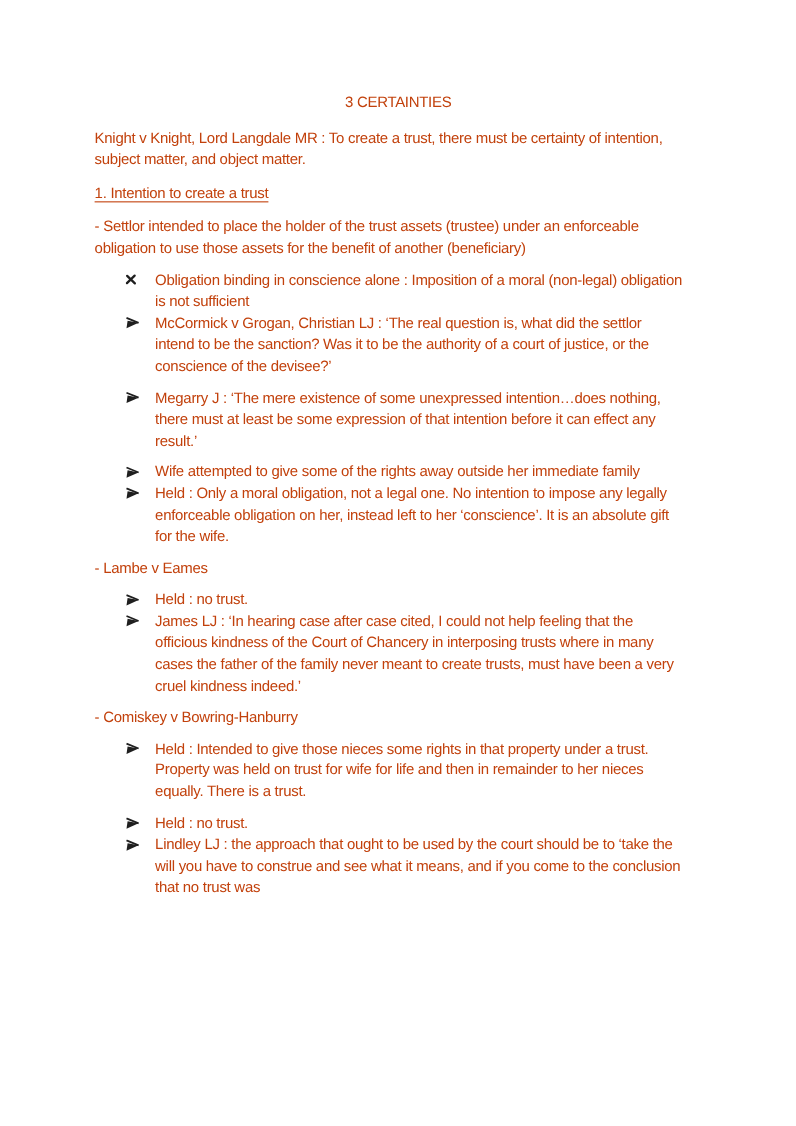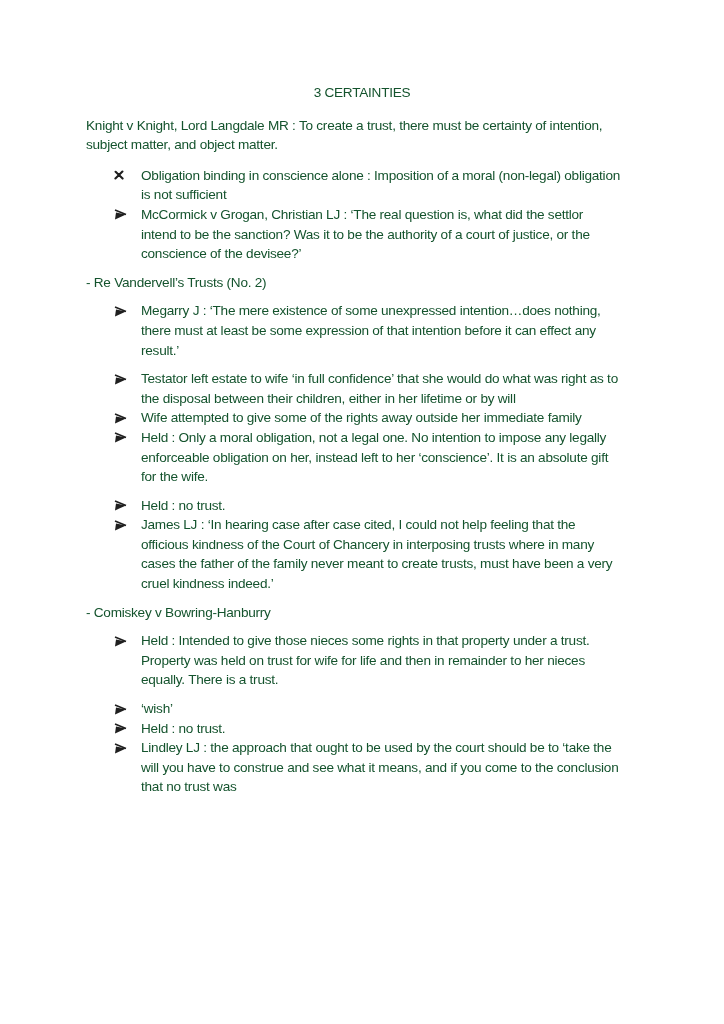--- a/index.html
+++ b/index.html
@@ -4,21 +4,21 @@
 <style>
   html, body { margin: 0; padding: 0; background: #e9e9e9; }
   .page {
     position: relative;
     width: 724px;
     height: 1024px;
     margin: 0 auto;
     background: #ffffff;
     box-sizing: border-box;
     padding: 83px 86px 40px 86px;
-    color: #14532d;
+    color: #c2410c;
     font-family: "Liberation Sans", "DejaVu Sans", sans-serif;
     font-size: 13.6px;
     line-height: 19.6px;
     letter-spacing: -0.25px;
     overflow: hidden;
   }
   .doc-title {
     text-align: center;
     font-size: 13.6px;
     font-weight: 400;
@@ -44,81 +44,74 @@
   }
   .bullet-marker svg { display: block; }
   .bullet-text { flex: 1 1 auto; }
 </style>
 </head>
 <body>
 
 <div class="page">
   <h1 class="doc-title">3 CERTAINTIES</h1>
   <p class="intro" id="intro-paragraph"><span>Knight v Knight, Lord Langdale MR : To create a trust, there must be certainty of </span><span class="bold">intention</span><span>, </span><span class="bold">subject matter</span><span>, and </span><span class="bold">object matter</span><span>.</span></p>
+  <p class="section-heading">1. Intention to create a trust</p>
   <div id="doc-blocks">
+      <p class="para">- Settlor intended to place the holder of the trust assets (trustee) under an enforceable obligation to use those assets for the benefit of another (beneficiary)</p>
       <div class="bullet-list">
         <div class="bullet-item">
           <span class="bullet-marker">
             <svg width="10" height="10" viewBox="0 0 10 10" aria-hidden="true">
               <path d="M1.6 1.8 L8.6 8.6 M8.4 1.6 L1.4 8.4" stroke="#1f1f1f" stroke-width="2.1" stroke-linecap="round" fill="none"></path>
             </svg>
           </span>
           <span class="bullet-text">Obligation binding in conscience alone : Imposition of a moral (non-legal) obligation is not sufficient</span>
         </div>
         <div class="bullet-item">
           <span class="bullet-marker">
             <svg width="13" height="11" viewBox="0 0 13 11" aria-hidden="true">
               <path d="M1 1 L12 5.5" stroke="#1f1f1f" stroke-width="1.6" fill="none"></path>
               <path d="M2 3.6 L12 5.5 L1 10.4 Z" fill="#1f1f1f"></path>
             </svg>
           </span>
           <span class="bullet-text">McCormick v Grogan, Christian LJ : ‘The real question is, what did the settlor intend to be the sanction? Was it to be the authority of a court of justice, or the conscience of the devisee?’</span>
         </div>
       </div>
-      <p class="para">- Re Vandervell’s Trusts (No. 2)</p>
       <div class="bullet-list">
         <div class="bullet-item">
           <span class="bullet-marker">
             <svg width="13" height="11" viewBox="0 0 13 11" aria-hidden="true">
               <path d="M1 1 L12 5.5" stroke="#1f1f1f" stroke-width="1.6" fill="none"></path>
               <path d="M2 3.6 L12 5.5 L1 10.4 Z" fill="#1f1f1f"></path>
             </svg>
           </span>
           <span class="bullet-text">Megarry J : ‘The mere existence of some unexpressed intention…does nothing, there must at least be some expression of that intention before it can effect any result.’</span>
         </div>
       </div>
       <div class="bullet-list">
         <div class="bullet-item">
           <span class="bullet-marker">
             <svg width="13" height="11" viewBox="0 0 13 11" aria-hidden="true">
               <path d="M1 1 L12 5.5" stroke="#1f1f1f" stroke-width="1.6" fill="none"></path>
               <path d="M2 3.6 L12 5.5 L1 10.4 Z" fill="#1f1f1f"></path>
             </svg>
           </span>
-          <span class="bullet-text">Testator left estate to wife ‘in full confidence’ that she would do what was right as to the disposal between their children, either in her lifetime or by will</span>
-        </div>
-        <div class="bullet-item">
-          <span class="bullet-marker">
-            <svg width="13" height="11" viewBox="0 0 13 11" aria-hidden="true">
-              <path d="M1 1 L12 5.5" stroke="#1f1f1f" stroke-width="1.6" fill="none"></path>
-              <path d="M2 3.6 L12 5.5 L1 10.4 Z" fill="#1f1f1f"></path>
-            </svg>
-          </span>
           <span class="bullet-text">Wife attempted to give some of the rights away outside her immediate family</span>
         </div>
         <div class="bullet-item">
           <span class="bullet-marker">
             <svg width="13" height="11" viewBox="0 0 13 11" aria-hidden="true">
               <path d="M1 1 L12 5.5" stroke="#1f1f1f" stroke-width="1.6" fill="none"></path>
               <path d="M2 3.6 L12 5.5 L1 10.4 Z" fill="#1f1f1f"></path>
             </svg>
           </span>
           <span class="bullet-text">Held : Only a moral obligation, not a legal one. No intention to impose any legally enforceable obligation on her, instead left to her ‘conscience’. It is an absolute gift for the wife.</span>
         </div>
       </div>
+      <p class="para">- Lambe v Eames</p>
       <div class="bullet-list">
         <div class="bullet-item">
           <span class="bullet-marker">
             <svg width="13" height="11" viewBox="0 0 13 11" aria-hidden="true">
               <path d="M1 1 L12 5.5" stroke="#1f1f1f" stroke-width="1.6" fill="none"></path>
               <path d="M2 3.6 L12 5.5 L1 10.4 Z" fill="#1f1f1f"></path>
             </svg>
           </span>
           <span class="bullet-text">Held : no trust.</span>
         </div>
@@ -145,29 +138,20 @@
         </div>
       </div>
       <div class="bullet-list">
         <div class="bullet-item">
           <span class="bullet-marker">
             <svg width="13" height="11" viewBox="0 0 13 11" aria-hidden="true">
               <path d="M1 1 L12 5.5" stroke="#1f1f1f" stroke-width="1.6" fill="none"></path>
               <path d="M2 3.6 L12 5.5 L1 10.4 Z" fill="#1f1f1f"></path>
             </svg>
           </span>
-          <span class="bullet-text">‘wish’</span>
-        </div>
-        <div class="bullet-item">
-          <span class="bullet-marker">
-            <svg width="13" height="11" viewBox="0 0 13 11" aria-hidden="true">
-              <path d="M1 1 L12 5.5" stroke="#1f1f1f" stroke-width="1.6" fill="none"></path>
-              <path d="M2 3.6 L12 5.5 L1 10.4 Z" fill="#1f1f1f"></path>
-            </svg>
-          </span>
           <span class="bullet-text">Held : no trust.</span>
         </div>
         <div class="bullet-item">
           <span class="bullet-marker">
             <svg width="13" height="11" viewBox="0 0 13 11" aria-hidden="true">
               <path d="M1 1 L12 5.5" stroke="#1f1f1f" stroke-width="1.6" fill="none"></path>
               <path d="M2 3.6 L12 5.5 L1 10.4 Z" fill="#1f1f1f"></path>
             </svg>
           </span>
           <span class="bullet-text">Lindley LJ : the approach that ought to be used by the court should be to ‘take the will you have to construe and see what it means, and if you come to the conclusion that no trust was</span>

